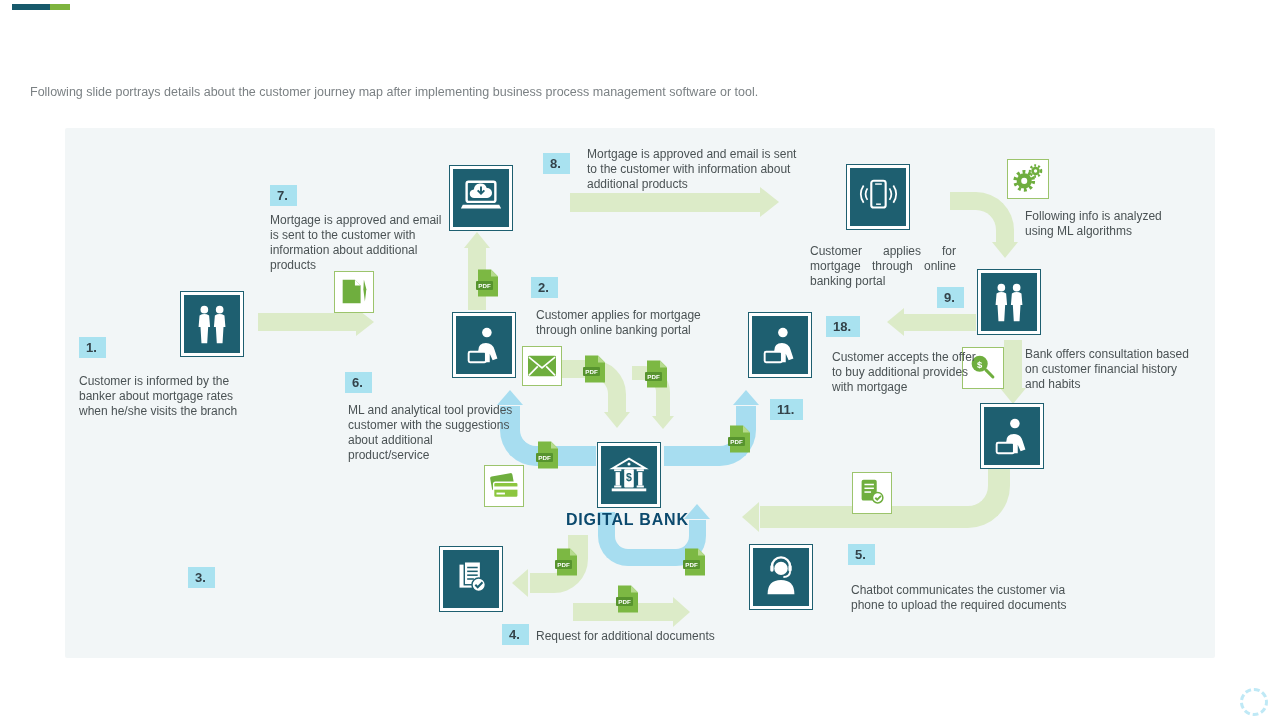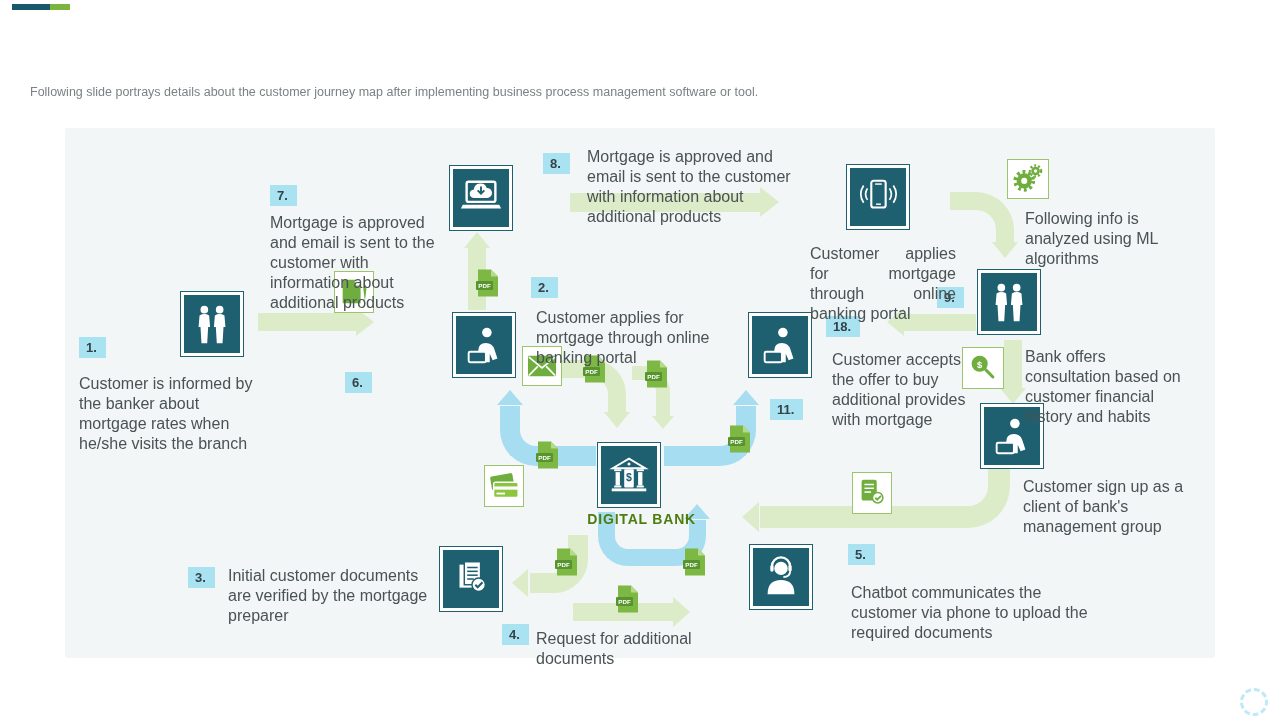--- a/index.html
+++ b/index.html
@@ -7,30 +7,30 @@
     --badge-blue:#A9E2F0; --panel-bg:#F2F6F7; --header-bar-teal:#17596B; --header-bar-green:#7EB43E;
     --title-text:#3C4347; --body-text:#4A5254;
   }
   *{margin:0;padding:0;box-sizing:border-box;}
   body{font-family:"Liberation Sans",sans-serif;background:#fff;}
   #slide{position:relative;width:1280px;height:720px;background:#fff;overflow:hidden;}
   .bar{position:absolute;}
   .title{position:absolute;left:28px;top:24px;font-size:42px;letter-spacing:1.5px;color:var(--title-text);font-weight:400;}
   .subtitle{position:absolute;left:30px;top:85px;font-size:12.5px;color:#7B8184;}
   .panel{position:absolute;left:65px;top:128px;width:1150px;height:530px;background:var(--panel-bg);border-radius:2px;}
-  .txt{position:absolute;font-size:16px;line-height:1.25;color:var(--body-text);}
+  .txt{position:absolute;font-size:12px;line-height:1.25;color:var(--body-text);}
   .badge{position:absolute;background:var(--badge-blue);color:#33434A;font-weight:bold;font-size:13px;padding:3px 9px 3px 7px;}
   .tile{position:absolute;background:#fff;border:1.5px solid var(--tile-teal);padding:3px;}
   .tile-in{width:56px;height:58px;background:var(--tile-teal);display:flex;align-items:center;justify-content:center;}
   .gicon{position:absolute;background:#fff;border:1px solid #9CC46C;display:flex;align-items:center;justify-content:center;}
   .pdf{position:absolute;width:26px;height:30px;}
   .abody{position:absolute;background:var(--arrow-green);}
   .head{position:absolute;width:0;height:0;border-style:solid;border-color:transparent;}
   .elbow{position:absolute;border:0 solid transparent;}
-  .bankname{position:absolute;left:566px;top:511px;width:130px;text-align:right;font-weight:bold;font-size:14px;letter-spacing:.8px;color:#4d7c0f;}
+  .bankname{position:absolute;left:566px;top:511px;width:130px;text-align:left;font-weight:bold;font-size:16px;letter-spacing:.8px;color:#0c4a6e;}
   .spinner{position:absolute;left:1240px;top:688px;width:28px;height:28px;border:3.5px dashed #BFE9F6;border-radius:50%;}
   svg{display:block;}
   svg text{font-family:"Liberation Sans",sans-serif;}
   .w-fill{fill:#fff;} .g-fill{fill:var(--icon-green);} .teal-fill{fill:var(--tile-teal);}
   .wstroke{stroke:#fff;fill:none;} .tstroke{stroke:var(--tile-teal);fill:none;}
 </style>
 </head>
 <body>
 
 <div id="slide">
@@ -327,28 +327,27 @@
   <span class="badge" style="left:848px;top:544px;">5.</span>
   <span class="badge" style="left:345px;top:372px;">6.</span>
   <span class="badge" style="left:270px;top:185px;">7.</span>
   <span class="badge" style="left:543px;top:153px;">8.</span>
   <span class="badge" style="left:937px;top:287px;">9.</span>
   <span class="badge" style="left:826px;top:316px;">18.</span>
   <span class="badge" style="left:770px;top:399px;">11.</span>
 
   <div class="txt" style="left:79px;top:374px;width:175px;">Customer is informed by the banker about mortgage rates when he/she visits the branch</div>
   <div class="txt" style="left:536px;top:308px;width:185px;">Customer applies for mortgage through online banking portal</div>
-  <div class="txt" style="left:228px;top:566px;width:205px;">Initial customer documents are verified by the mortgage preparer</div>
   <div class="txt" style="left:536px;top:629px;width:220px;">Request for additional documents</div>
   <div class="txt" style="left:851px;top:583px;width:245px;">Chatbot communicates the customer via phone to upload the required documents</div>
+  <div class="txt" style="left:348px;top:403px;width:165px;">ML and analytical tool provides customer with the suggestions about additional product/service</div>
   <div class="txt" style="left:270px;top:213px;width:172px;">Mortgage is approved and email is sent to the customer with information about additional products</div>
   <div class="txt" style="left:587px;top:147px;width:214px;">Mortgage is approved and email is sent to the customer with information about additional products</div>
   <div class="txt" style="left:832px;top:350px;width:152px;">Customer accepts the offer to buy additional provides with mortgage</div>
   <div class="txt" style="left:810px;top:244px;width:146px;text-align:justify;">Customer applies for mortgage through online banking portal</div>
   <div class="txt" style="left:1025px;top:209px;width:152px;">Following info is analyzed using ML algorithms</div>
   <div class="txt" style="left:1025px;top:347px;width:168px;">Bank offers consultation based on customer financial history and habits</div>
-  <div class="txt" style="left:1023px;top:477px;width:175px;">Customer sign up as a client of bank's management group</div>
 
   <div class="bankname">DIGITAL BANK</div>
 
   <div class="spinner"></div>
 
 </div>
 
 </body></html>

